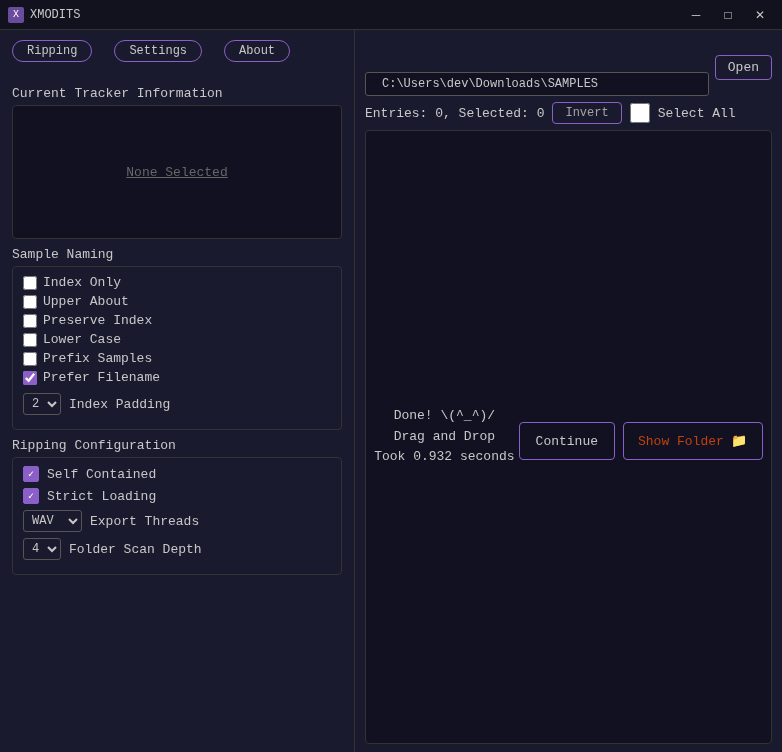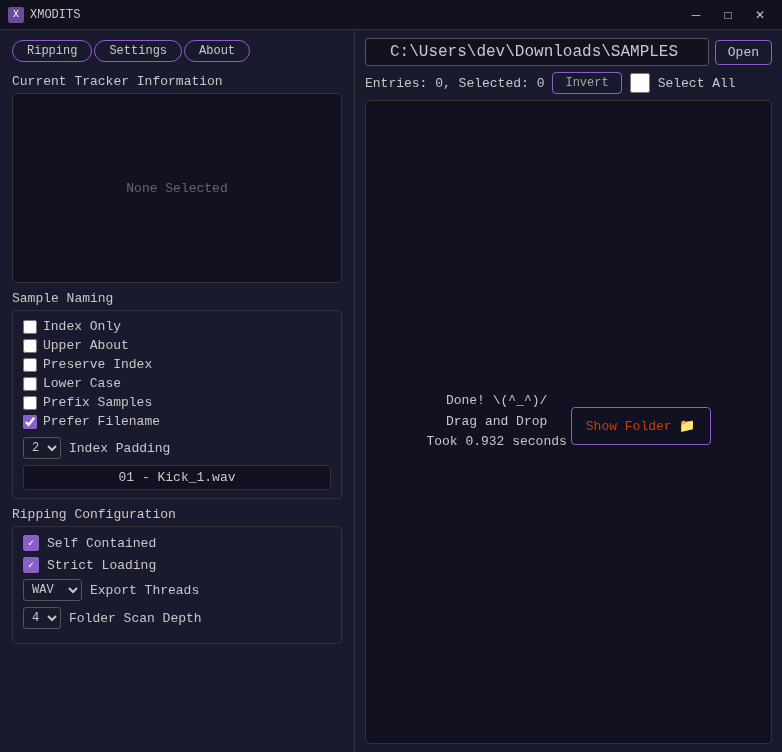--- a/index.html
+++ b/index.html
@@ -72,22 +72,22 @@
     }
     .right-panel {
       flex: 1;
       padding: 8px 10px;
       display: flex;
       flex-direction: column;
     }
 
     .nav-tabs {
       display: flex;
-      gap: 2px;
-      margin-bottom: 4px;
+      gap: 22px;
+      margin-bottom: 16px;
     }
     .nav-tab {
       padding: 3px 14px;
       border: 1px solid #8a5fc8;
       border-radius: 12px;
       background: transparent;
       color: #c8c8c8;
       cursor: pointer;
       font-family: 'Courier New', monospace;
       font-size: 12px;
@@ -96,26 +96,27 @@
     .section-label {
       color: #c8c8c8;
       font-size: 13px;
       margin-bottom: 4px;
     }
 
     .info-box {
       background: #111122;
       border: 1px solid #333;
       border-radius: 4px;
-      height: 190px;
+      height: 134px;
       display: flex;
       align-items: center;
       justify-content: center;
       color: #666;
       font-size: 13px;
+      text-decoration: underline;
     }
 
     .naming-section {
       border: 1px solid #333;
       border-radius: 4px;
       padding: 8px 10px;
     }
     .checkbox-grid {
       display: grid;
       grid-template-columns: 1fr;
@@ -192,24 +193,25 @@
       display: flex;
       align-items: center;
       gap: 6px;
       margin-bottom: 6px;
     }
     .path-input {
       flex: 1;
       background: #111122;
       border: 1px solid #555;
       color: #c8c8c8;
-      padding: 4px 24px;
-      font-family: 'Courier New', monospace;
-      font-size: 16px;
+      padding: 4px 16px;
+      font-family: 'Courier New', monospace;
+      font-size: 12px;
       border-radius: 3px;
+      margin-top: 34px;
     }
     .btn-open {
       background: transparent;
       border: 1px solid #8a5fc8;
       color: #c8c8c8;
       padding: 4px 12px;
       border-radius: 4px;
       cursor: pointer;
       font-family: 'Courier New', monospace;
       font-size: 13px;
@@ -348,21 +350,20 @@
           </label>
         </div>
         <div class="select-row">
           <select class="mini-select">
             <option>2</option>
             <option>3</option>
             <option>4</option>
           </select>
           <span>Index Padding</span>
         </div>
-        <div class="filename-display">01 - Kick_1.wav</div>
       </div>
     </div>
 
     <div>
       <div class="section-label">Ripping Configuration</div>
       <div class="config-section">
         <div class="config-row">
           <div class="checkbox-checked" style="background: rgb(138, 95, 200);">✓</div>
           <span>Self Contained</span>
         </div>
@@ -401,18 +402,19 @@
       <button class="btn-invert">Invert</button>
       <input type="checkbox" class="select-all-toggle" style="">
       <span>Select All</span>
     </div>
 
     <div class="file-list-area">
       <div class="done-text">
         Done! \(^_^)/<br>Drag and Drop<br>Took 0.932 seconds
       </div>
       <div class="action-buttons">
+        <button class="btn-continue">Continue</button>
         <button class="btn-show-folder">Show Folder 📁</button>
       </div>
     </div>
 
   </div>
 </div>
 
 </body></html>

